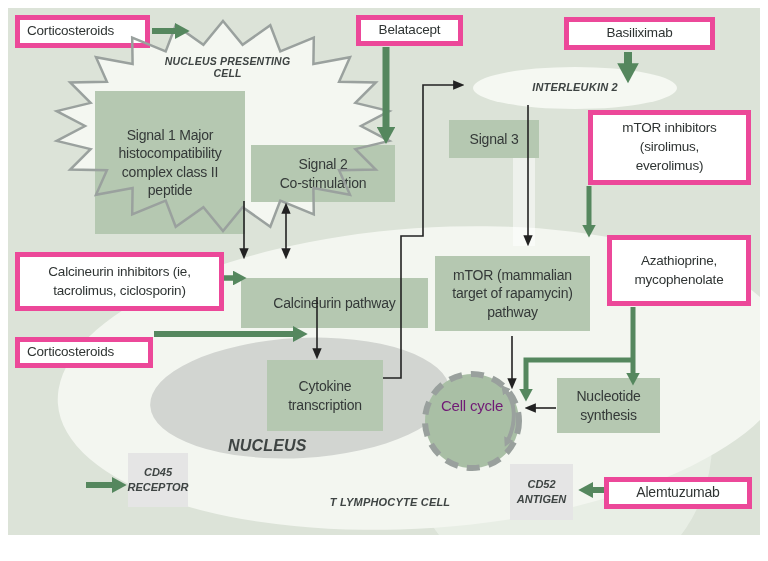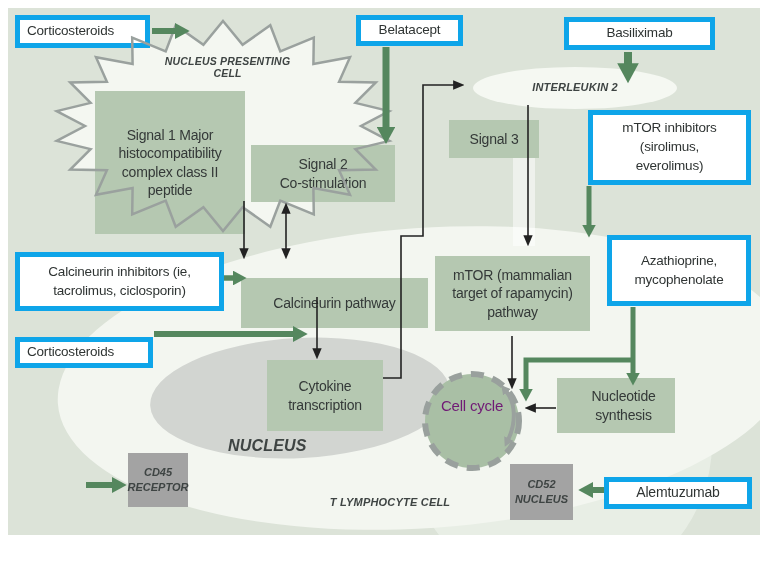--- a/index.html
+++ b/index.html
@@ -4,28 +4,28 @@
 <style>
   html,body{margin:0;padding:0;background:#ffffff;width:768px;height:561px;overflow:hidden;
     font-family:"Liberation Sans", sans-serif;}
   .stage{position:relative;width:768px;height:561px;}
   svg.layer{position:absolute;left:0;top:0;pointer-events:none;}
   
   .node{position:absolute;background:#b5c8b1;color:#343938;display:flex;align-items:center;
     justify-content:center;text-align:center;white-space:pre-line;font-size:14px;line-height:1.32;
     letter-spacing:-0.2px;}
   
-  .drug{position:absolute;background:#ffffff;border:5px solid #0ea5e9;color:#2f3433;display:flex;
+  .drug{position:absolute;background:#ffffff;border:5px solid #ec4899;color:#2f3433;display:flex;
     align-items:center;justify-content:center;text-align:center;white-space:pre-line;font-size:13.5px;
     line-height:1.4;letter-spacing:-0.2px;box-sizing:border-box;}
   .drug.left{justify-content:flex-start;padding-left:7px;text-align:left;}
   
   .cell-label{position:absolute;font-style:italic;font-weight:700;color:#3e4443;font-size:10.5px;
     text-align:center;letter-spacing:0.2px;white-space:pre-line;}
-  .chip{position:absolute;background:#a3a3a3;display:flex;align-items:center;justify-content:center;
+  .chip{position:absolute;background:#e5e5e5;display:flex;align-items:center;justify-content:center;
     text-align:center;font-style:italic;font-weight:700;color:#3e4443;font-size:11px;line-height:1.35;
     white-space:pre-line;}
   .cycle-label{position:absolute;color:#701a75;font-size:15px;letter-spacing:-0.2px;text-align:center;}
   .caption{position:absolute;left:8px;top:540px;color:#4f5452;font-size:13px;letter-spacing:-0.1px;}
 </style>
 </head>
 <body>
 
 <div class="stage">
 
@@ -53,21 +53,21 @@
 peptide</div>
   <div class="node" style="left:251px;top:145px;width:144px;height:57px;">Signal 2
 Co-stimulation</div>
   <div class="node" style="left:449px;top:120px;width:90px;height:38px;">Signal 3</div>
   <div class="node" style="left:241px;top:278px;width:187px;height:50px;">Calcineurin pathway</div>
   <div class="node" style="left:435px;top:256px;width:155px;height:75px;">mTOR (mammalian
 target of rapamycin)
 pathway</div>
   <div class="node" style="left:267px;top:360px;width:116px;height:71px;">Cytokine
 transcription</div>
-  <div class="node" style="left:557px;top:378px;width:103px;height:55px;padding-left:15px;">Nucleotide
+  <div class="node" style="left:557px;top:378px;width:103px;height:55px;">Nucleotide
 synthesis</div>
 
   <div class="drug left" style="left:15px;top:15px;width:135px;height:33px;">Corticosteroids</div>
   <div class="drug" style="left:356px;top:15px;width:107px;height:31px;">Belatacept</div>
   <div class="drug" style="left:564px;top:17px;width:151px;height:33px;">Basiliximab</div>
   <div class="drug" style="left:588px;top:110px;width:163px;height:75px;">mTOR inhibitors
 (sirolimus,
 everolimus)</div>
   <div class="drug" style="left:15px;top:252px;width:209px;height:59px;">Calcineurin inhibitors (ie,
 tacrolimus, ciclosporin)</div>
@@ -76,21 +76,21 @@
 mycophenolate</div>
   <div class="drug" style="left:604px;top:477px;width:148px;height:32px;font-size:14px;">Alemtuzumab</div>
 
   <div class="cell-label" style="left:150px;top:55px;width:155px;">NUCLEUS PRESENTING CELL</div>
   <div class="cell-label" style="left:510px;top:81px;width:130px;font-size:11px;">INTERLEUKIN 2</div>
   <div class="cell-label" style="left:228px;top:437px;width:75px;font-size:16px;">NUCLEUS</div>
   <div class="cell-label" style="left:320px;top:496px;width:140px;font-size:11px;">T LYMPHOCYTE CELL</div>
   <div class="chip" style="left:128px;top:453px;width:60px;height:54px;">CD45
 RECEPTOR</div>
   <div class="chip" style="left:510px;top:464px;width:63px;height:56px;">CD52
-NUCLEUS</div>
+ANTIGEN</div>
   <div class="cycle-label" style="left:425px;top:397px;width:94px;">Cell cycle</div>
 
   <svg class="layer" width="768" height="561">
     <defs>
       <marker id="mb" viewBox="0 0 6 5" markerWidth="7" markerHeight="6" refX="1" refY="2.5" orient="auto-start-reverse">
         <path d="M0,0 L6,2.5 L0,5 z" fill="#222222"></path>
       </marker>
       <marker id="mg" viewBox="0 0 2.6 2.6" markerWidth="2.7" markerHeight="2.7" refX="0.2" refY="1.3" orient="auto">
         <path d="M0,0 L2.4,1.3 L0,2.6 z" fill="#55875e"></path>
       </marker>

